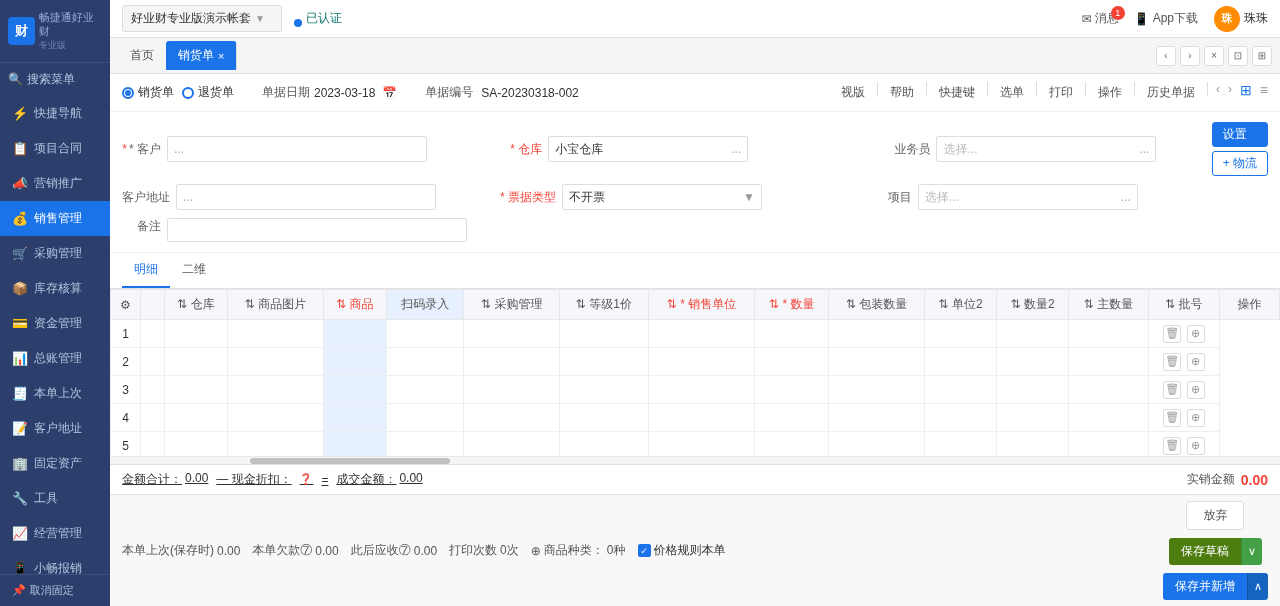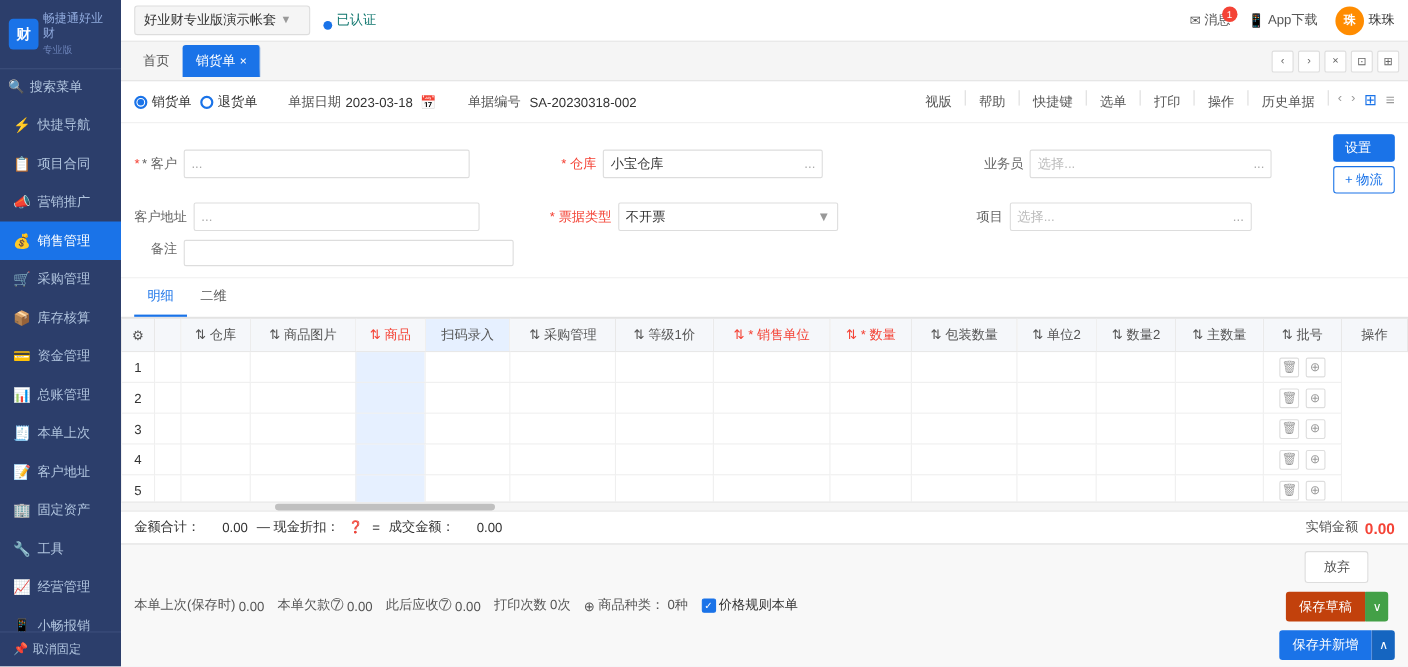--- a/index.html
+++ b/index.html
@@ -84,32 +84,32 @@
     .data-table { width: 100%; border-collapse: collapse; font-size: 12px; }
     .data-table th { background: #f5f7fa; border: 1px solid #e8e8e8; padding: 6px 4px; text-align: center; color: #555; font-weight: normal; white-space: nowrap; position: sticky; top: 0; z-index: 10; }
     .data-table td { border: 1px solid #efefef; padding: 4px; text-align: center; height: 28px; color: #333; }
     .th-gear { width: 30px; }
     .col-ops { width: 60px; }
     .op-btn { width: 18px; height: 18px; display: inline-flex; align-items: center; justify-content: center; cursor: pointer; color: #999; border: 1px solid #ddd; border-radius: 2px; background: #fff; font-size: 11px; margin: 0 1px; }
     .col-highlight { background: #e6f0ff !important; }
 
     
     .footer-summary { padding: 6px 12px; border-top: 1px solid #e0e0e0; display: flex; align-items: center; gap: 8px; font-size: 12px; background: #fff; flex-shrink: 0; }
-    .footer-item { display: flex; align-items: center; gap: 20px; }
+    .footer-item { display: flex; gap: 3px; text-decoration: underline; }
     .footer-value { color: #333; font-weight: 500; }
     .footer-right { margin-left: auto; display: flex; align-items: center; gap: 6px; }
     .shiji-label { color: #555; }
     .shiji-value { color: #f44336; font-size: 14px; font-weight: bold; }
 
     
     .bottom-bar { background: #f8f8f8; border-top: 1px solid #e0e0e0; padding: 6px 12px; display: flex; align-items: center; gap: 12px; font-size: 12px; flex-shrink: 0; }
     .bottom-item { display: flex; align-items: center; gap: 3px; color: #555; }
     .bottom-actions { margin-left: auto; display: flex; align-items: center; gap: 8px; flex-direction: column; }
     .btn-abandon { padding: 5px 16px; border: 1px solid #ddd; background: #fff; border-radius: 3px; cursor: pointer; font-size: 12px; color: #555; }
-    .btn-save-draft { padding: 5px 12px; background: #c2410c; color: #fff; border: none; border-radius: 3px 0 0 3px; cursor: pointer; font-size: 12px; display: flex; align-items: center; gap: 3px; }
+    .btn-save-draft { padding: 5px 12px; background: #4d7c0f; color: #fff; border: none; border-radius: 3px 0 0 3px; cursor: pointer; font-size: 12px; display: flex; align-items: center; gap: 3px; }
     .btn-save-draft-arrow { padding: 5px 6px; background: #43a047; color: #fff; border: none; border-radius: 0 3px 3px 0; cursor: pointer; font-size: 11px; border-left: 1px solid #388e3c; }
     .btn-save-new { padding: 5px 12px; background: #1a73e8; color: #fff; border: none; border-radius: 3px 0 0 3px; cursor: pointer; font-size: 12px; display: flex; align-items: center; gap: 3px; }
     .btn-save-new-arrow { padding: 5px 6px; background: #1565c0; color: #fff; border: none; border-radius: 0 3px 3px 0; cursor: pointer; font-size: 11px; border-left: 1px solid #1251a3; }
     .checkbox-item { display: flex; align-items: center; gap: 3px; cursor: pointer; }
     .checkbox-box { width: 13px; height: 13px; border: 1px solid #1a73e8; border-radius: 2px; background: #1a73e8; display: flex; align-items: center; justify-content: center; color: #fff; font-size: 9px; }
     .scrollbar-area { height: 8px; background: #f5f5f5; border-top: 1px solid #e8e8e8; position: relative; }
     .scrollbar-thumb { position: absolute; left: 140px; width: 200px; height: 6px; top: 1px; background: #c0c0c0; border-radius: 3px; }
     .help-icon { color: #999; cursor: pointer; font-size: 11px; }
   </style>
 </head>

